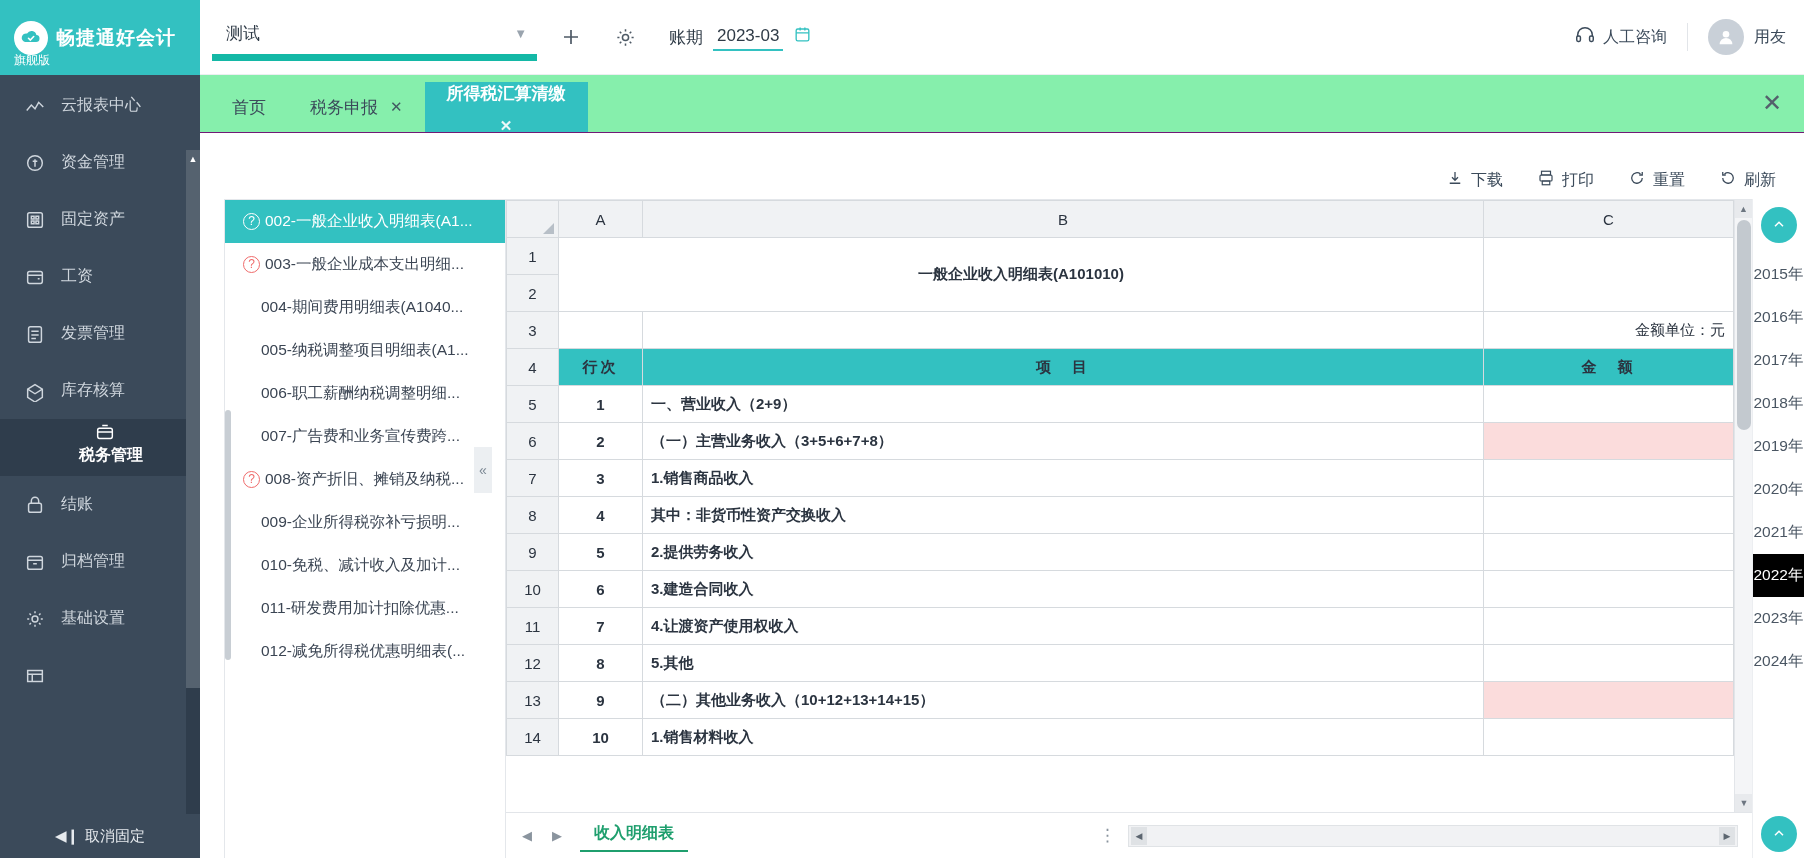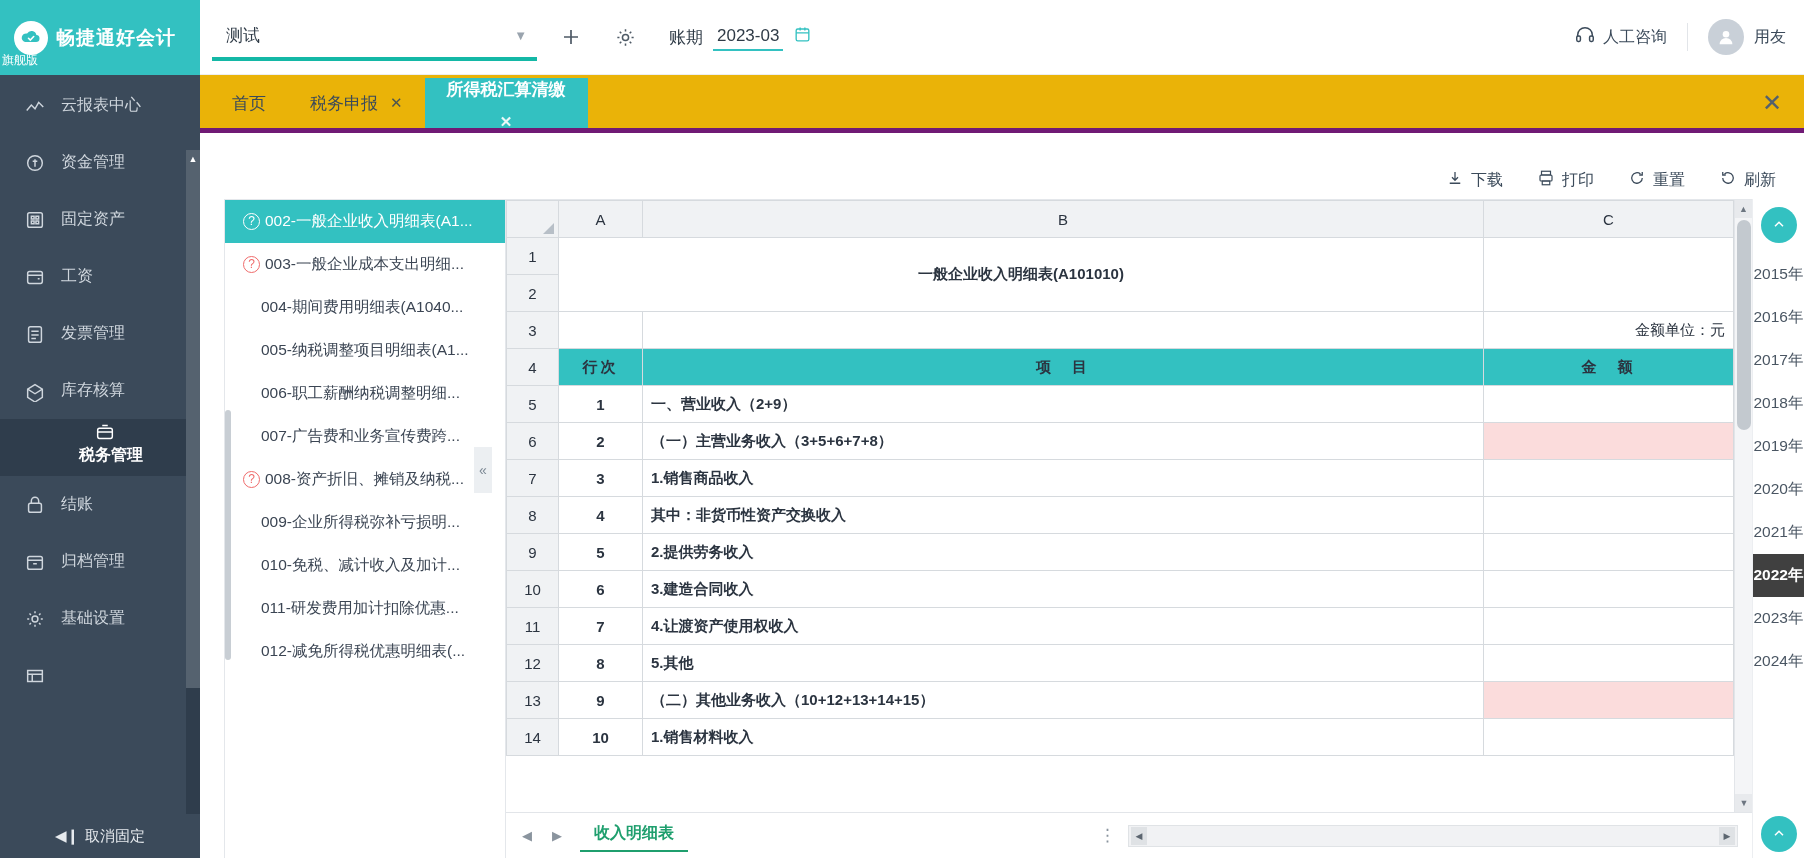--- a/index.html
+++ b/index.html
@@ -38,21 +38,21 @@
     display: flex; align-items: center; justify-content: center;
     margin-right: 8px;
     flex: 0 0 34px;
   }
   .brand-logo svg { display:block; }
   .brand-name {
     font-size: 19px; color: #ffffff; font-weight: bold;
     letter-spacing: 1px;
   }
   .brand-sub {
-    position: absolute; left: 2px; bottom: 6px;
+    position: absolute; left: 14px; bottom: 6px;
     font-size: 12px; color: #ffffff;
     background: rgba(255,255,255,0.0);
   }
   .nav {
     flex: 1 1 auto;
     overflow: hidden;
     position: relative;
     padding-top: 2px;
   }
   .nav-item {
@@ -107,21 +107,21 @@
   .topbar {
     height: 75px;
     background: #ffffff;
     display: flex; align-items: center;
     border-bottom: 1px solid #eceef1;
     padding: 0 18px 0 12px;
     flex: 0 0 75px;
   }
   .company-select {
     width: 325px; height: 48px;
-    border-bottom: 4px solid #14b8a6;
+    border-bottom: 7px solid #14b8a6;
     display: flex; align-items: center; justify-content: space-between;
     padding: 0 10px 0 14px;
     font-size: 17px; color: #2f3b47;
     cursor: pointer;
   }
   .caret { color: #9aa4ae; font-size: 13px; }
   .tb-icon {
     width: 40px; height: 40px; margin-left: 14px;
     display: flex; align-items: center; justify-content: center;
     color: #5c6874; cursor: pointer;
@@ -146,23 +146,23 @@
     display: flex; align-items: center; gap: 10px;
     font-size: 16px; color: #3b4a5a; cursor: pointer;
   }
   .avatar {
     width: 36px; height: 36px; border-radius: 50%;
     background: #c9d0d8; display:flex; align-items:center; justify-content:center;
   }
 
   
   .tabbar {
-    height: 58px; background: #eab308;
+    height: 58px; background: #86efac;
     display: flex; align-items: flex-end;
-    border-bottom: 5px solid #701a75;
+    border-bottom: 1px solid #701a75;
     padding-left: 10px;
     position: relative;
     flex: 0 0 58px;
   }
   .tab {
     height: 50px; padding: 0 22px;
     display: flex; align-items: center; gap: 12px;
     font-size: 17px; color: #3b4a5a;
     cursor: pointer;
   }
@@ -357,21 +357,21 @@
     background: #33c1c1; color: #ffffff;
     display: flex; align-items: center; justify-content: center;
     font-size: 15px; margin-bottom: 10px; cursor: pointer;
   }
   .year {
     font-size: 15.5px; color: #4a5663; height: 43px;
     display: flex; align-items: center; justify-content: center;
     width: 52px; cursor: pointer;
   }
   .year.active {
-    background: #404040; color: #ffffff; font-weight: bold;
+    background: #000000; color: #ffffff; font-weight: normal;
   }
   .rail-bottom {
     margin-top: auto; margin-bottom: 6px;
   }
 </style>
 </head>
 <body>
 
 <div class="app">
 

